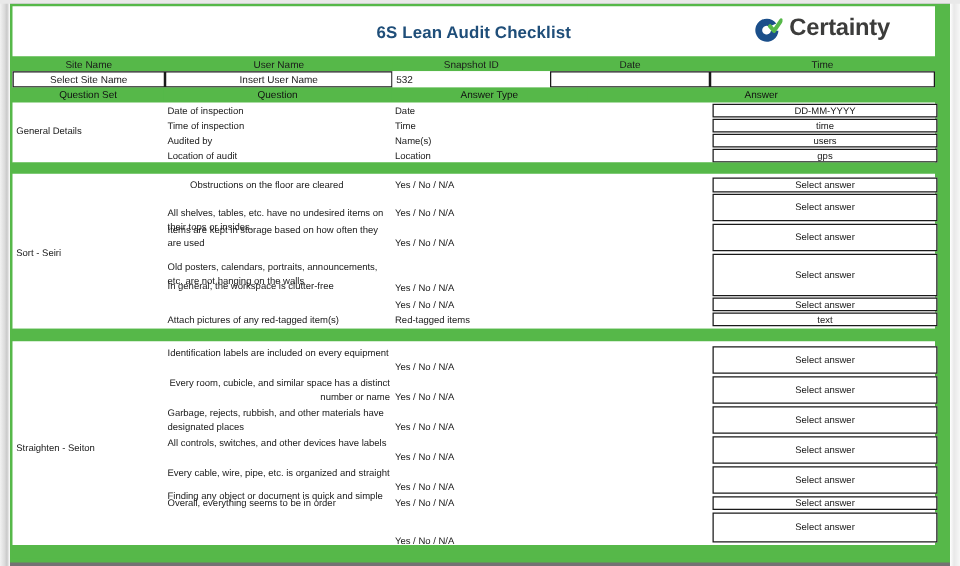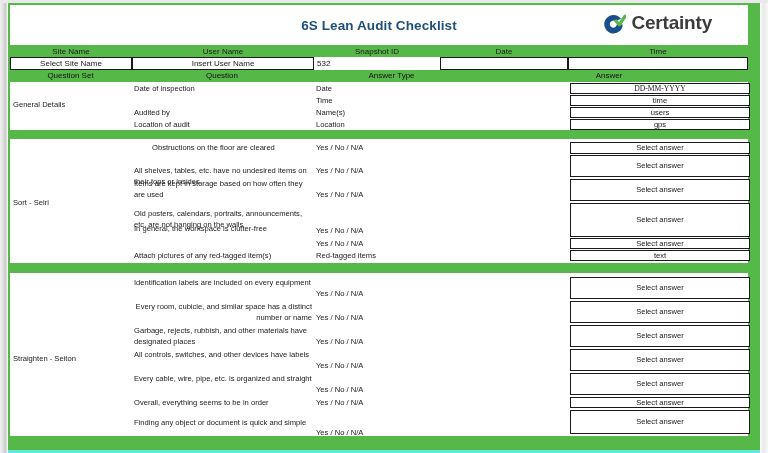--- a/index.html
+++ b/index.html
@@ -8,21 +8,21 @@
     width: 768px; height: 453px;
     overflow: hidden;
     background: #ffffff;
     font-family: "Liberation Sans", sans-serif;
   }
 
   #sheet {
     position: relative;
     width: 768px;
     height: 453px;
-    background: #5eead4;
+    background: #737373;
   }
 
   
   .left-gutter {
     position: absolute; left: 0; top: 0;
     width: 8px; height: 453px;
     background: linear-gradient(to right, #f2f2f2 0%, #dcdcdc 45%, #c9c9c9 70%, #ffffff 100%);
   }
   
   .right-gutter {
@@ -189,22 +189,23 @@
   <div class="hdr-cell" style="left:131px; top:70px; width:182px;">Question</div>
   <div class="hdr-cell" style="left:313px; top:70px; width:157px;">Answer Type</div>
   <div class="hdr-cell" style="left:470px; top:70px; width:278px;">Answer</div>
 
   <div class="section-block" style="top:82px; height:48px;"></div>
 
   <div class="qset-label" style="left:13px; top:100px; width:115px;">General Details</div>
 
   <div class="qcell" style="left:134px; top:84px; width:175px;">Date of inspection</div>
   <div class="qcell" style="left:316px; top:84px; width:150px;">Date</div>
-  <div class="ans-box" style="left:570px; top:83px; width:180px; height:11px;font-family:Liberation Serif, serif;">DD-MM-YYYY</div>
-
+  <div class="ans-box" style="left:570px; top:83px; width:180px; height:11px;">DD-MM-YYYY</div>
+
+  <div class="qcell" style="left:134px; top:96px; width:175px;">Time of inspection</div>
   <div class="qcell" style="left:316px; top:96px; width:150px;">Time</div>
   <div class="ans-box" style="left:570px; top:95px; width:180px; height:11px;">time</div>
 
   <div class="qcell" style="left:134px; top:108px; width:175px;">Audited by</div>
   <div class="qcell" style="left:316px; top:108px; width:150px;">Name(s)</div>
   <div class="ans-box" style="left:570px; top:107px; width:180px; height:11px;">users</div>
 
   <div class="qcell" style="left:134px; top:120px; width:175px;">Location of audit</div>
   <div class="qcell" style="left:316px; top:120px; width:150px;">Location</div>
   <div class="ans-box" style="left:570px; top:119px; width:180px; height:11px;">gps</div>
@@ -262,21 +263,21 @@
   <div class="ans-box" style="left:570px; top:349px; width:180px; height:22px;">Select answer</div>
 
   <div class="qcell" style="left:134px; top:374px; width:178px;">Every cable, wire, pipe, etc. is organized and straight</div>
   <div class="qcell" style="left:316px; top:385px; width:150px;">Yes / No / N/A</div>
   <div class="ans-box" style="left:570px; top:373px; width:180px; height:22px;">Select answer</div>
 
   <div class="qcell" style="left:134px; top:398px; width:178px;">Overall, everything seems to be in order</div>
   <div class="qcell" style="left:316px; top:398px; width:150px;">Yes / No / N/A</div>
   <div class="ans-box" style="left:570px; top:397px; width:180px; height:11px;">Select answer</div>
 
-  <div class="qcell" style="left:134px; top:418px; width:178px;">Finding any object or document is quick and simple</div>
+  <div class="qcell" style="left:134px; top:392px; width:178px;">Finding any object or document is quick and simple</div>
   <div class="qcell" style="left:316px; top:428px; width:150px;">Yes / No / N/A</div>
   <div class="ans-box" style="left:570px; top:410px; width:180px; height:24px;">Select answer</div>
 
   <div class="qs-band" style="left:10px; top:436px; width:738px; height:11px;"></div>
 
   <div class="left-gutter"></div>
   <div class="right-gutter"></div>
   <div class="top-edge"></div>
 </div>
 

